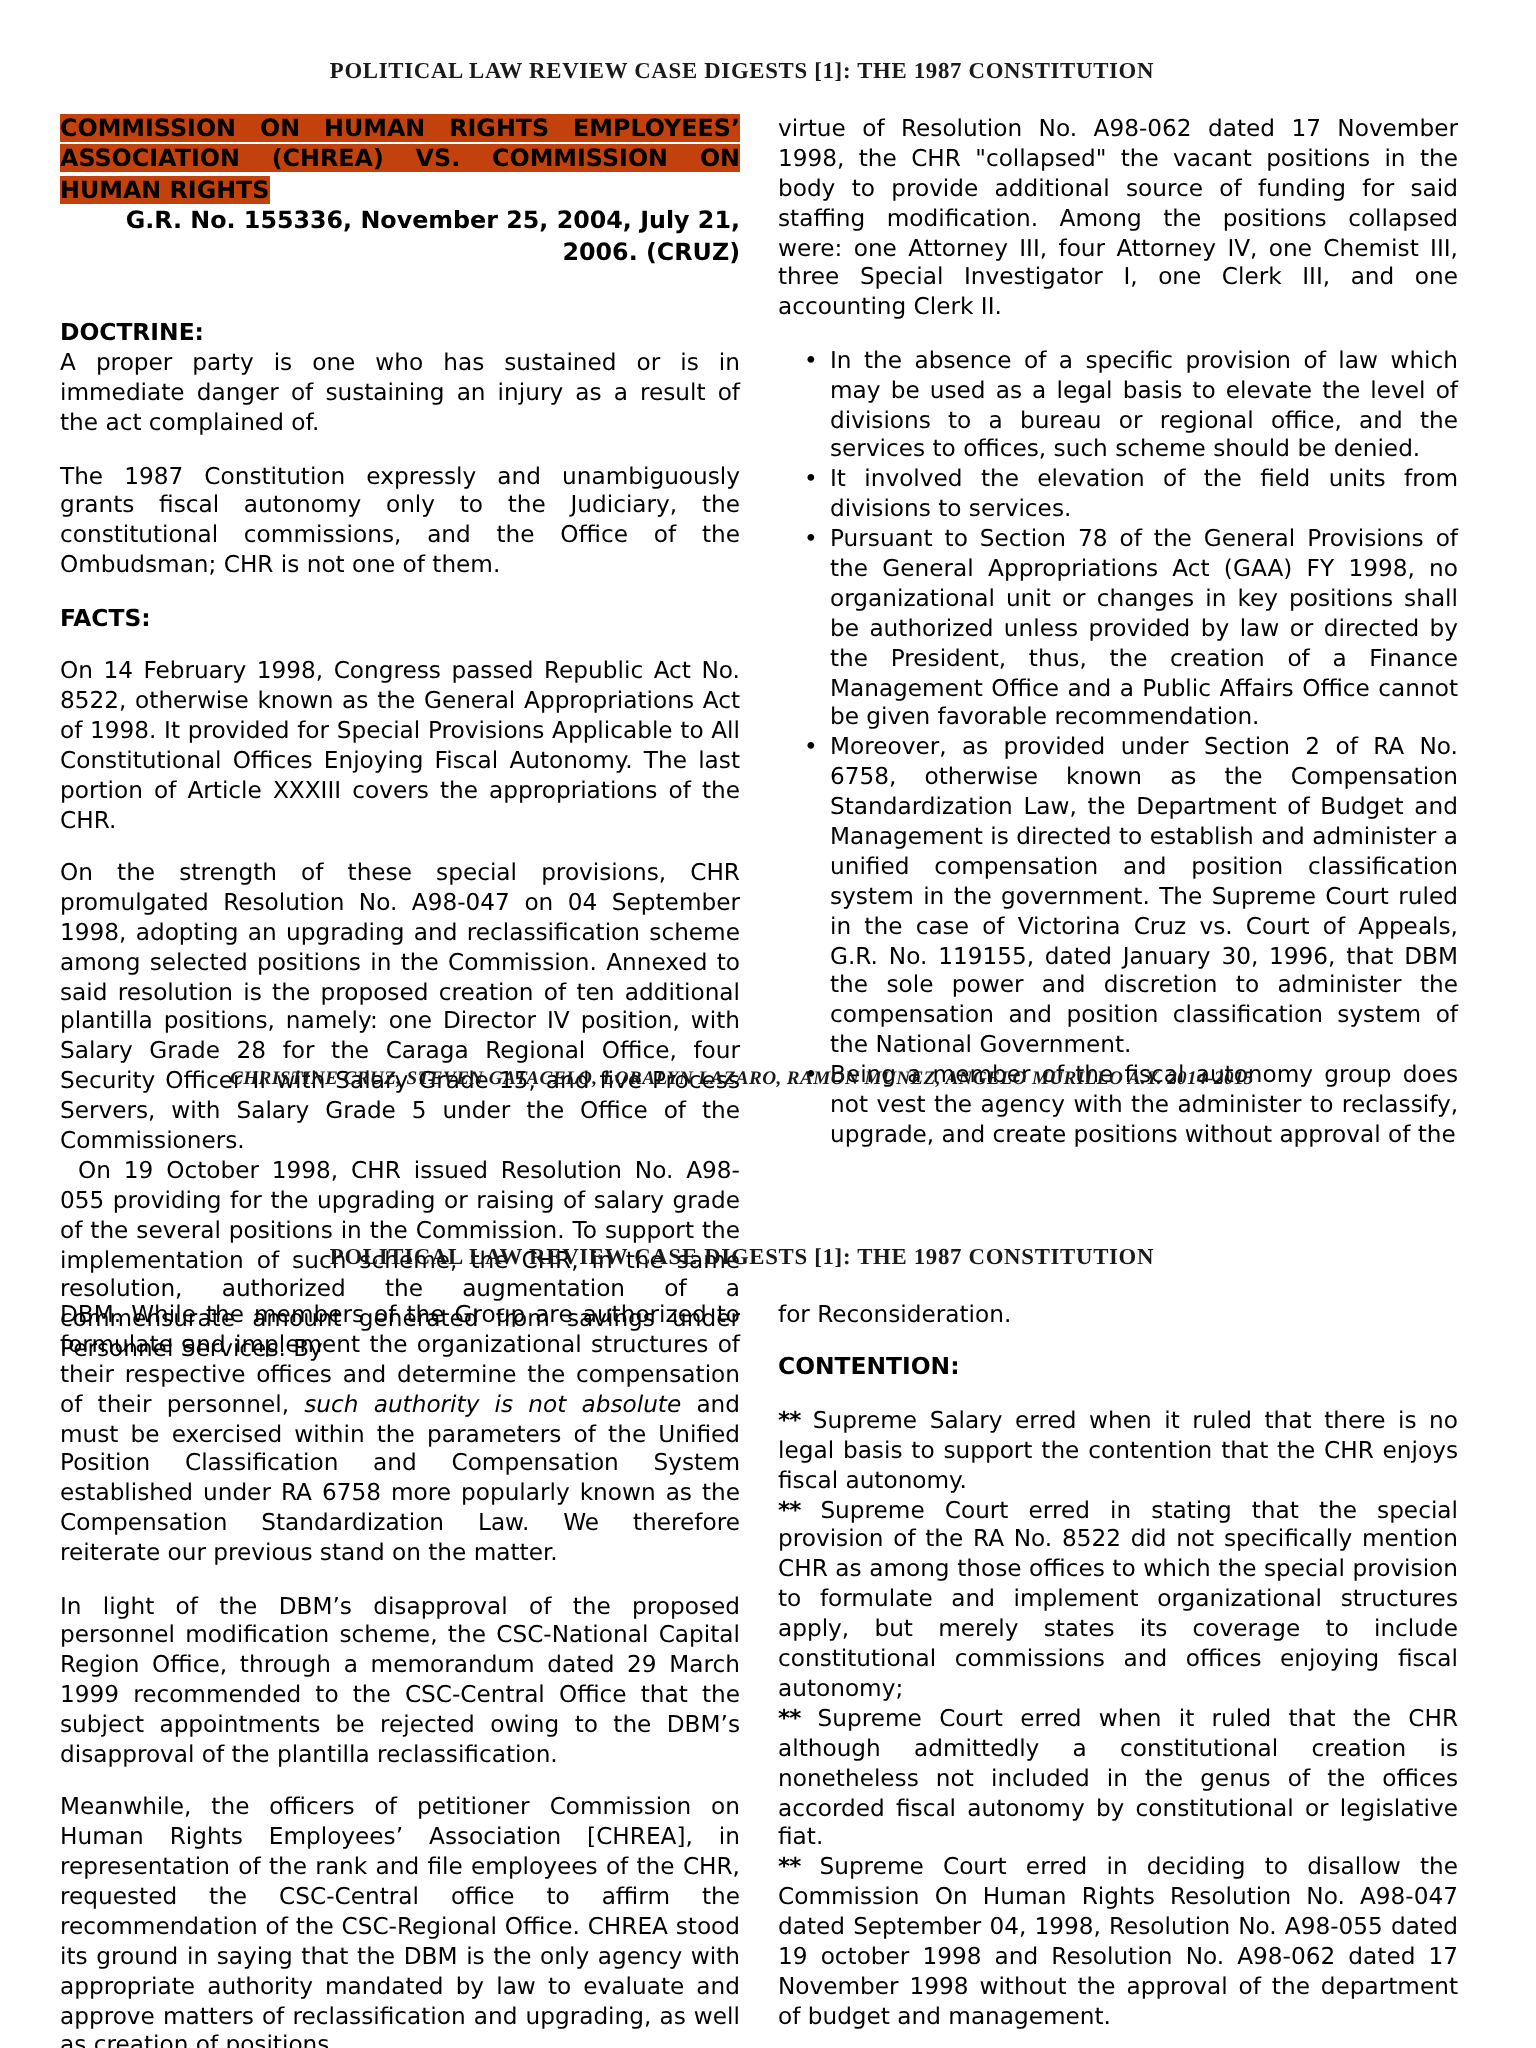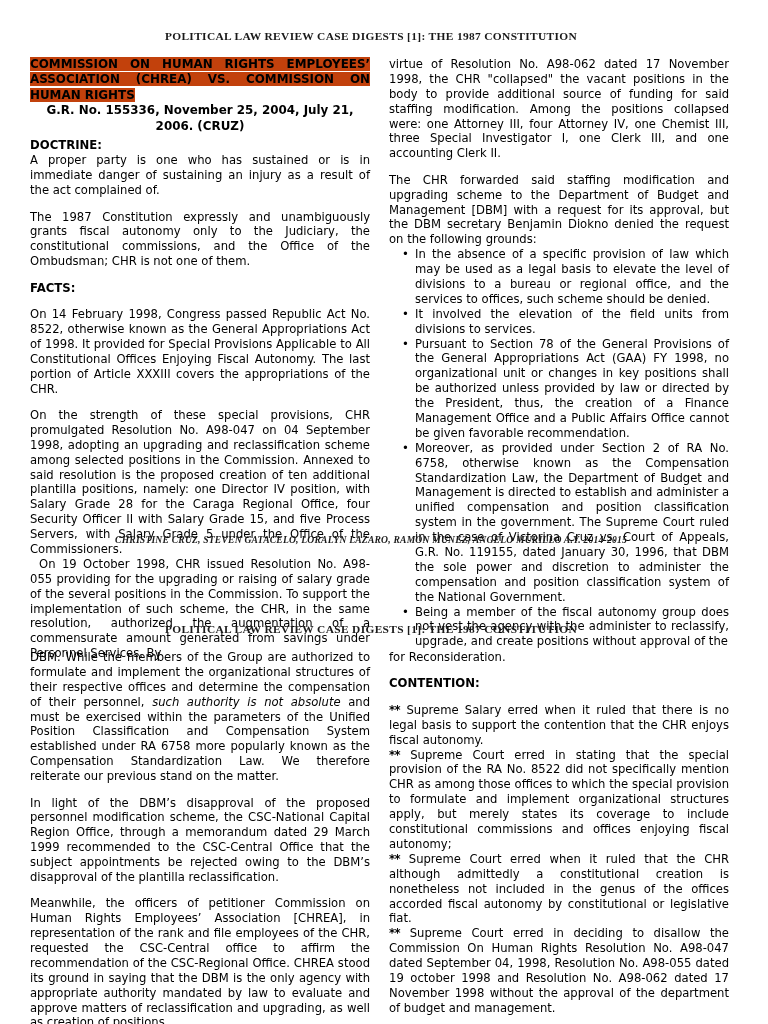--- a/index.html
+++ b/index.html
@@ -64,22 +64,22 @@
   }
   .case-title .hl {
     background: #c2410c;
     box-decoration-break: clone;
     -webkit-box-decoration-break: clone;
   }
   .case-cite {
     font-weight: bold;
     font-size: 11.9px;
     line-height: 1.30;
-    margin: 0 0 4px 0;
-    text-align: center;
+    margin: 0 0 25px 0;
+    text-align: right;
   }
 
   .section-head {
     font-weight: bold;
     font-size: 11.7px;
     line-height: 1.285;
     margin: 0 0 0 0;
   }
   .section-head.spaced { margin-bottom: 11.5px; }
 
@@ -151,21 +151,20 @@
       <div class="section-head spaced">FACTS:</div>
 
       <p class="para">On 14 February 1998, Congress passed Republic Act No. 8522, otherwise known as the General Appropriations Act of 1998.   It provided for Special Provisions Applicable to All Constitutional Offices Enjoying Fiscal Autonomy.   The last portion of Article XXXIII covers the appropriations of the CHR.</p>
       <p class="para nogap">On the strength of these special provisions, CHR promulgated Resolution No. A98-047 on 04 September 1998, adopting an upgrading and reclassification scheme among selected positions in the Commission. Annexed to said resolution is the proposed creation of ten additional plantilla positions, namely: one Director IV position, with Salary Grade 28 for the Caraga Regional Office, four Security Officer II with Salary Grade 15, and five Process Servers, with Salary Grade 5 under the Office of the Commissioners.</p>
       <p class="para indent-first">On 19 October 1998, CHR issued Resolution No. A98-055 providing for the upgrading or raising of salary grade of the several positions in the Commission. To support the implementation of such scheme, the CHR, in the same resolution, authorized the augmentation of a commensurate amount generated from savings under Personnel Services. By</p>
     </div>
 
     <div class="col">
 
       <p class="para">virtue of Resolution No. A98-062 dated 17 November 1998, the CHR "collapsed" the vacant positions in the body to provide additional source of funding for said staffing modification.   Among the positions collapsed were: one Attorney III, four Attorney IV, one Chemist III, three Special Investigator I, one Clerk III, and one accounting Clerk II.</p>
-      <p class="para tight">The CHR forwarded said staffing modification and upgrading scheme to the Department of Budget and Management [DBM] with a request for its approval, but the DBM secretary Benjamin Diokno denied the request on the following grounds:</p>
 
       <ul class="bullets">
         <li> In the absence of a specific provision of law which may be used as a legal basis to elevate the level of divisions to a bureau or regional office, and the services to offices, such scheme should be denied.</li>
         <li>It involved the elevation of the field units from divisions to services.</li>
         <li>Pursuant to Section 78 of the General Provisions of the General Appropriations Act (GAA) FY 1998, no organizational unit or changes in key positions shall be authorized unless provided by law or directed by the President, thus, the creation of a Finance Management Office and a Public Affairs Office cannot be given favorable recommendation.</li>
         <li>Moreover, as provided under Section 2 of RA No. 6758, otherwise known as the Compensation Standardization Law, the Department of Budget and Management is directed to establish and administer a unified compensation and position classification system in the government.  The Supreme Court ruled in the case of Victorina Cruz vs. Court of Appeals, G.R. No. 119155, dated January 30, 1996, that DBM the sole power and discretion to administer the compensation and position classification system of the National Government.</li>
         <li>Being a member of the fiscal autonomy group does not vest the agency with the administer to reclassify, upgrade, and create positions without approval of the</li>
       </ul>
     </div>
   </div>

